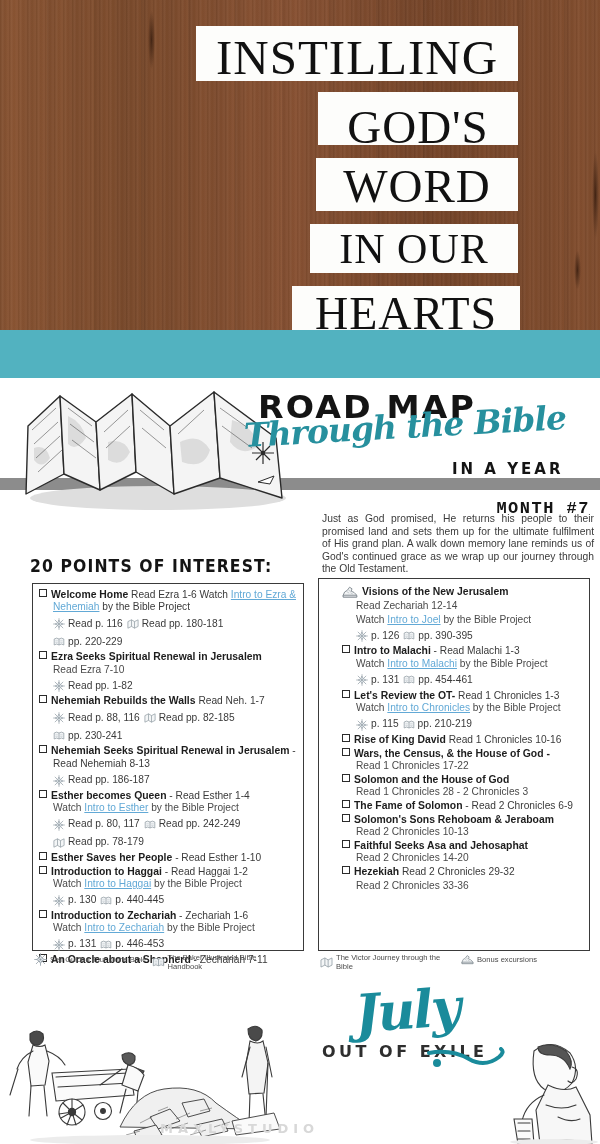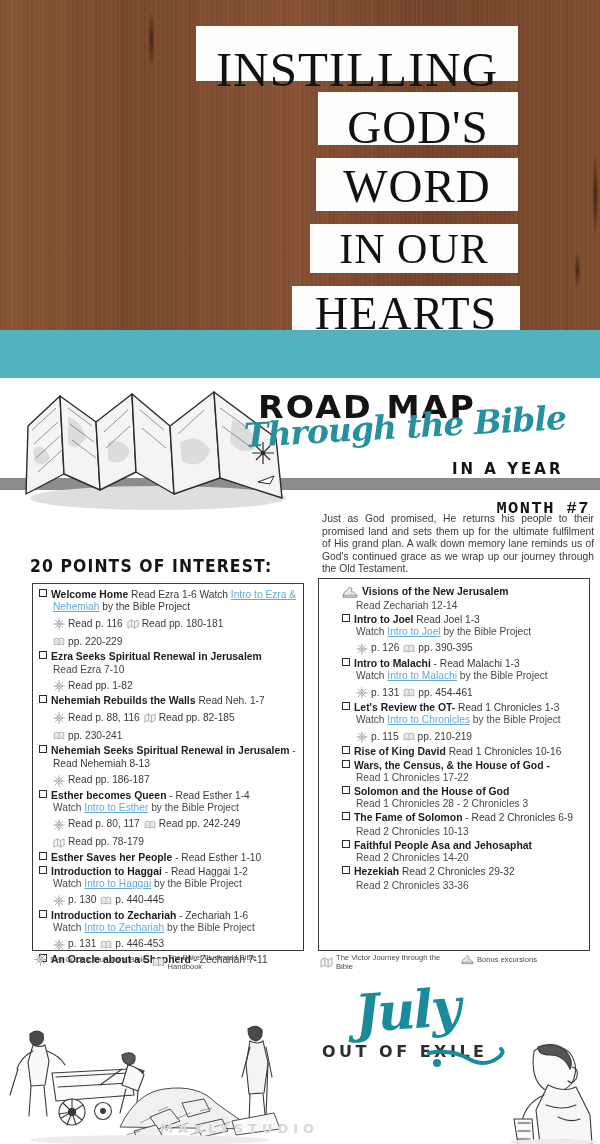--- a/index.html
+++ b/index.html
@@ -30,21 +30,21 @@
   }
   .hero-titles {
     position:absolute; left:0; top:0; width:600px; height:330px;
   }
   .tline {
     position:absolute; background:#fdfdfb; color:#111;
     font-family:"Liberation Serif", serif; font-weight:400;
     text-align:center; letter-spacing:1px; line-height:1;
     white-space:nowrap; box-shadow:0 0 0 0 rgba(0,0,0,0);
   }
-  .tl1 { left:196px; top:26px;  width:322px; height:55px; font-size:49px; padding-top:19px; }
+  .tl1 { left:196px; top:26px;  width:322px; height:55px; font-size:49px; padding-top:7px; }
   .tl2 { left:318px; top:92px;  width:200px; height:53px; font-size:47px; padding-top:12px; }
   .tl3 { left:316px; top:158px; width:202px; height:53px; font-size:47px; padding-top:5px; }
   .tl4 { left:310px; top:224px; width:208px; height:49px; font-size:42px; padding-top:4px; }
   .tl5 { left:292px; top:286px; width:228px; height:52px; font-size:46px; padding-top:5px; }
 
   
   .teal-band {
     position:absolute; left:0; top:330px; width:600px; height:48px;
     background:#52b2c0;
   }
@@ -379,21 +379,20 @@
               <path d="M1.5 14 q1 -5 5 -6 l3 -4 3 2 -1 3 q4 1 6 4 l1 3 -17 0 z"></path>
               <path d="M1.5 14 l17 0 0 2.5 -17 0 z" fill="#dfe3e6"></path>
             </g>
             <g stroke="#aab2b8" stroke-width=".8">
               <path d="M6 9.5 l3 2 M8 7.5 l3 2 M10.5 11 l3 1.5"></path>
             </g>
           </svg></span><span class="ttl">Visions of the New Jerusalem</span></div>
       <span class="sub">Read Zechariah 12-14</span>
     </div>
     <div class="item">
-      <div class="item-line"><span class="chk"></span><span class="ttl">Intro to Joel</span><span> Read Joel 1-3</span></div>
       <span class="sub"><span>Watch </span><span class="lnk">Intro to Joel</span><span> by the Bible Project</span></span>
       <span class="refs"><span class="ref"><span class="ic"><svg width="12" height="12" viewBox="0 0 20 20">
               <g stroke="#9aa5ad" stroke-width="1.3" fill="none" stroke-linecap="round">
                 <path d="M10 1 L10 19 M1 10 L19 10 M3.5 3.5 L16.5 16.5 M16.5 3.5 L3.5 16.5"></path>
                 <path d="M10 4 l2.4 4 4 2 -4 2 -2.4 4 -2.4 -4 -4 -2 4 -2 z" fill="#dfe5e9"></path>
               </g>
               <circle cx="10" cy="10" r="1.6" fill="#8f9aa2"></circle>
             </svg></span><span>p. 126</span></span><span class="ref"><span class="ic"><svg width="12" height="12" viewBox="0 0 20 20">
               <g stroke="#8f9aa2" stroke-width="1.2" fill="#f1f3f5" stroke-linejoin="round">
                 <path d="M2 5 q4 -3 8 0 q4 -3 8 0 l0 10 q-4 -3 -8 0 q-4 -3 -8 0 z"></path>
@@ -450,24 +449,25 @@
       <span class="sub">Read 1 Chronicles 17-22</span>
     </div>
     <div class="item">
       <div class="item-line"><span class="chk"></span><span class="ttl">Solomon and the House of God</span></div>
       <span class="sub">Read 1 Chronicles 28 - 2 Chronicles 3</span>
     </div>
     <div class="item">
       <div class="item-line"><span class="chk"></span><span class="ttl">The Fame of Solomon</span><span> - Read 2 Chronicles 6-9</span></div>
     </div>
     <div class="item">
+      <div class="item-line"><span class="chk"></span><span class="ttl">Solomon's Sons Rehoboam &amp; Jeraboam</span></div>
       <span class="sub">Read 2 Chronicles 10-13</span>
     </div>
     <div class="item">
-      <div class="item-line"><span class="chk"></span><span class="ttl">Faithful People Asa and Jehosaphat</span></div>
+      <div class="item-line"><span class="chk"></span><span class="ttl">Faithful Seeks Asa and Jehosaphat</span></div>
       <span class="sub">Read 2 Chronicles 14-20</span>
     </div>
     <div class="item">
       <div class="item-line"><span class="chk"></span><span class="ttl">Hezekiah</span><span> Read 2 Chronicles 29-32</span></div>
     </div>
     <div class="item">
       <span class="sub">Read 2 Chronicles 33-36</span>
     </div>
   </div>
 

